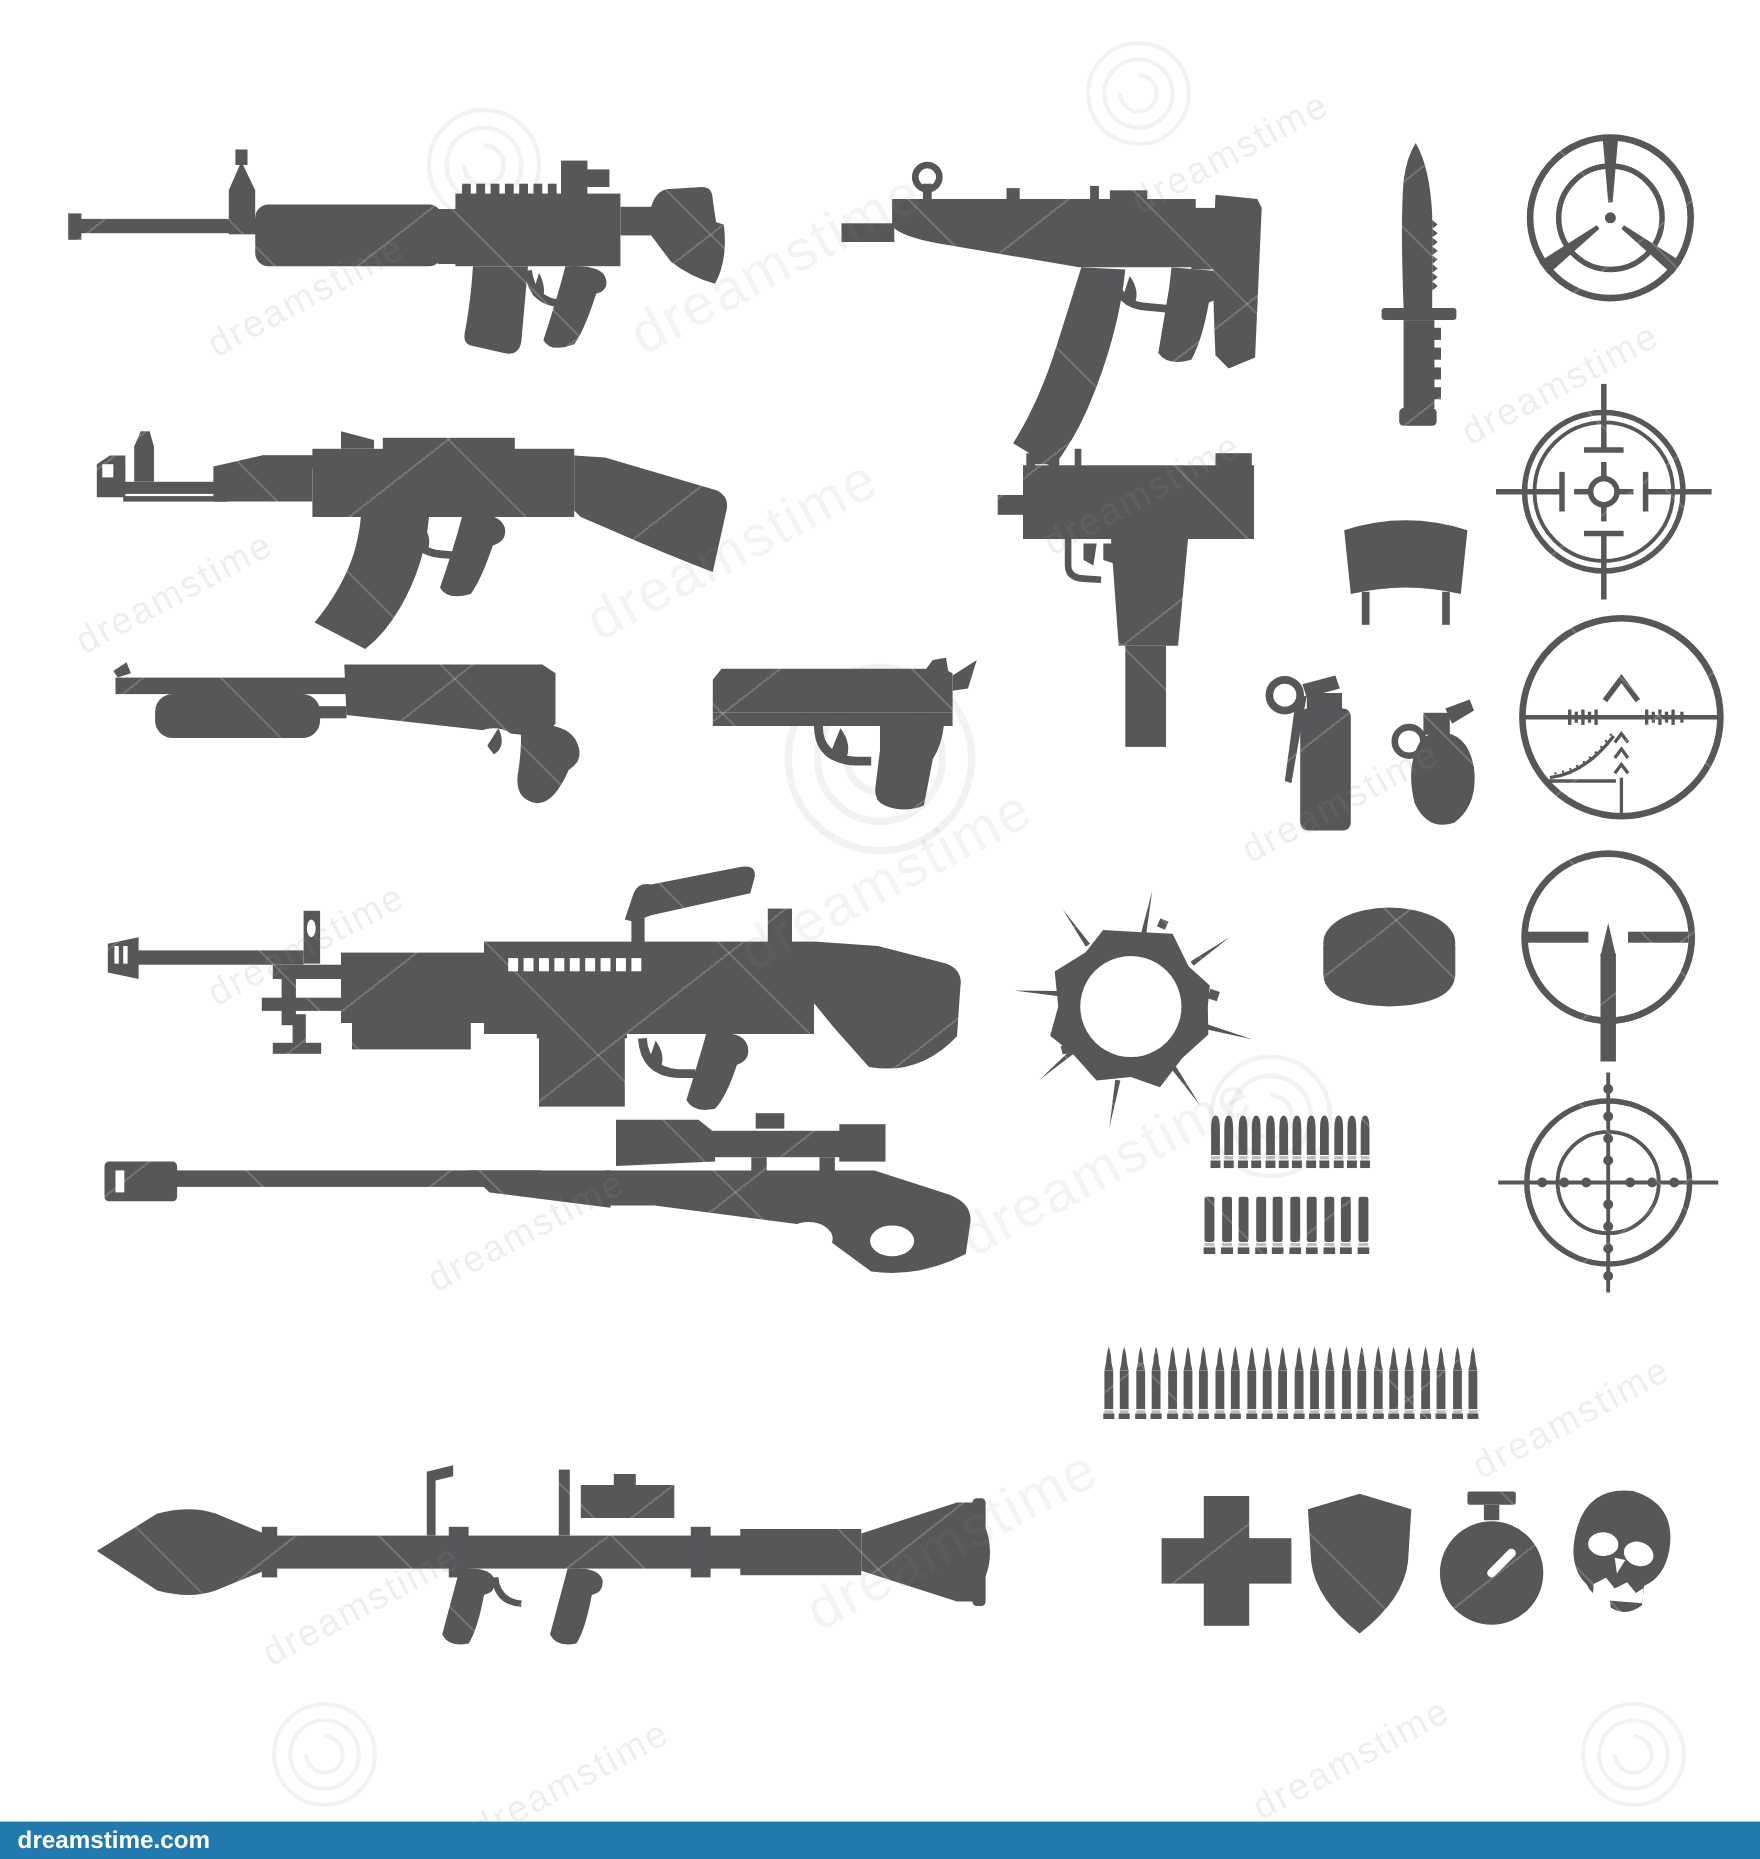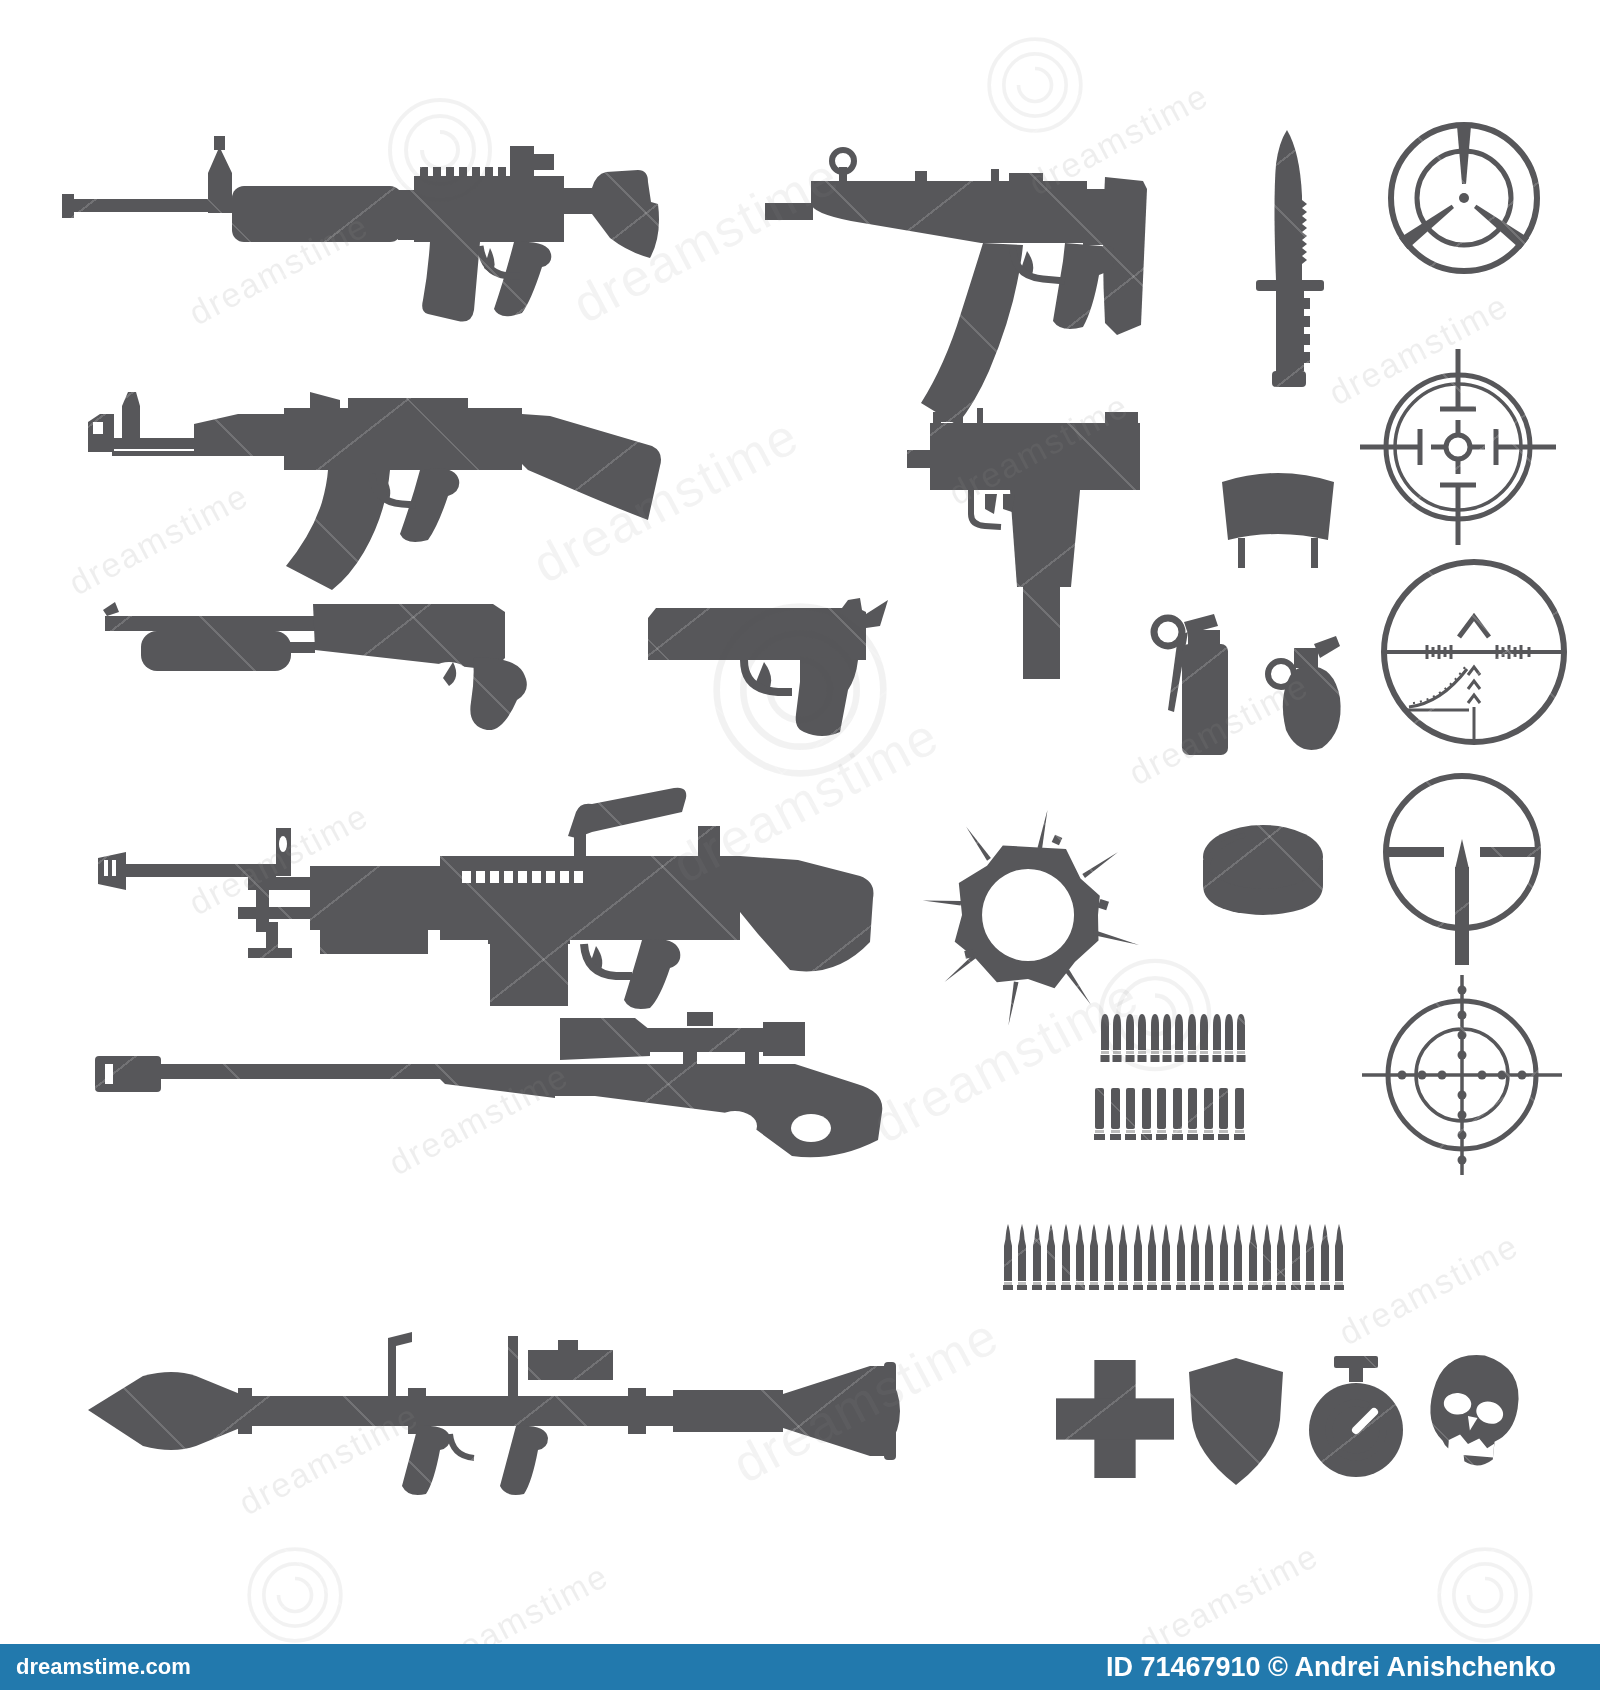--- a/index.html
+++ b/index.html
@@ -13,21 +13,21 @@
   .wm{position:absolute;transform:rotate(-28deg);color:var(--watermark-text,#9a9a9a);opacity:.14;
       font-size:34px;letter-spacing:2px;white-space:nowrap;pointer-events:none;}
   .wm.big{font-size:52px;opacity:.10;}
   .swirl{position:absolute;opacity:.07;}
   .swirl circle,.swirl path{stroke:#555;stroke-width:4;fill:none;}
   .lines{position:absolute;inset:0;pointer-events:none;z-index:40;
     background:
       repeating-linear-gradient(45deg, rgba(255,255,255,.16) 0 2px, transparent 2px 150px),
       repeating-linear-gradient(-38deg, rgba(255,255,255,.16) 0 2px, transparent 2px 175px);}
   .bullet-row{position:absolute;display:flex;align-items:flex-end;}
-  .footer{position:absolute;left:0;bottom:0;width:1600px;height:46px;background:var(--footer-bg,#2279ad);
+  .footer{position:absolute;left:0;bottom:0;width:1600px;height:34px;background:var(--footer-bg,#2279ad);
           display:flex;align-items:center;justify-content:space-between;z-index:60;gap:44px;}
   .footer .brand{color:var(--footer-text,#fff);font-weight:bold;font-size:22px;padding-left:16px;}
   .footer .credit{color:var(--footer-text,#fff);font-weight:600;font-size:27px;padding-right:44px;}
 </style>
 </head>
 <body>
 
 <div class="canvas">
 
   <svg class="icon" style="left:62px;top:128px" width="600" height="218" viewBox="0 0 600 218">
@@ -737,16 +737,15 @@
   <svg class="swirl" style="left:980px;top:30px" width="110" height="110" viewBox="0 0 120 120">
       <circle cx="60" cy="60" r="50"></circle>
       <circle cx="60" cy="60" r="34"></circle>
       <path d="M60 42 a18 18 0 1 1 -18 18"></path>
     </svg>
 
   <div class="lines"></div>
 
   <div class="footer">
     <span class="brand">dreamstime.com</span>
-    <span class="credit">ID 71467910 © Andrei Anishchenko</span>
   </div>
 
 </div>
 
 </body></html>

